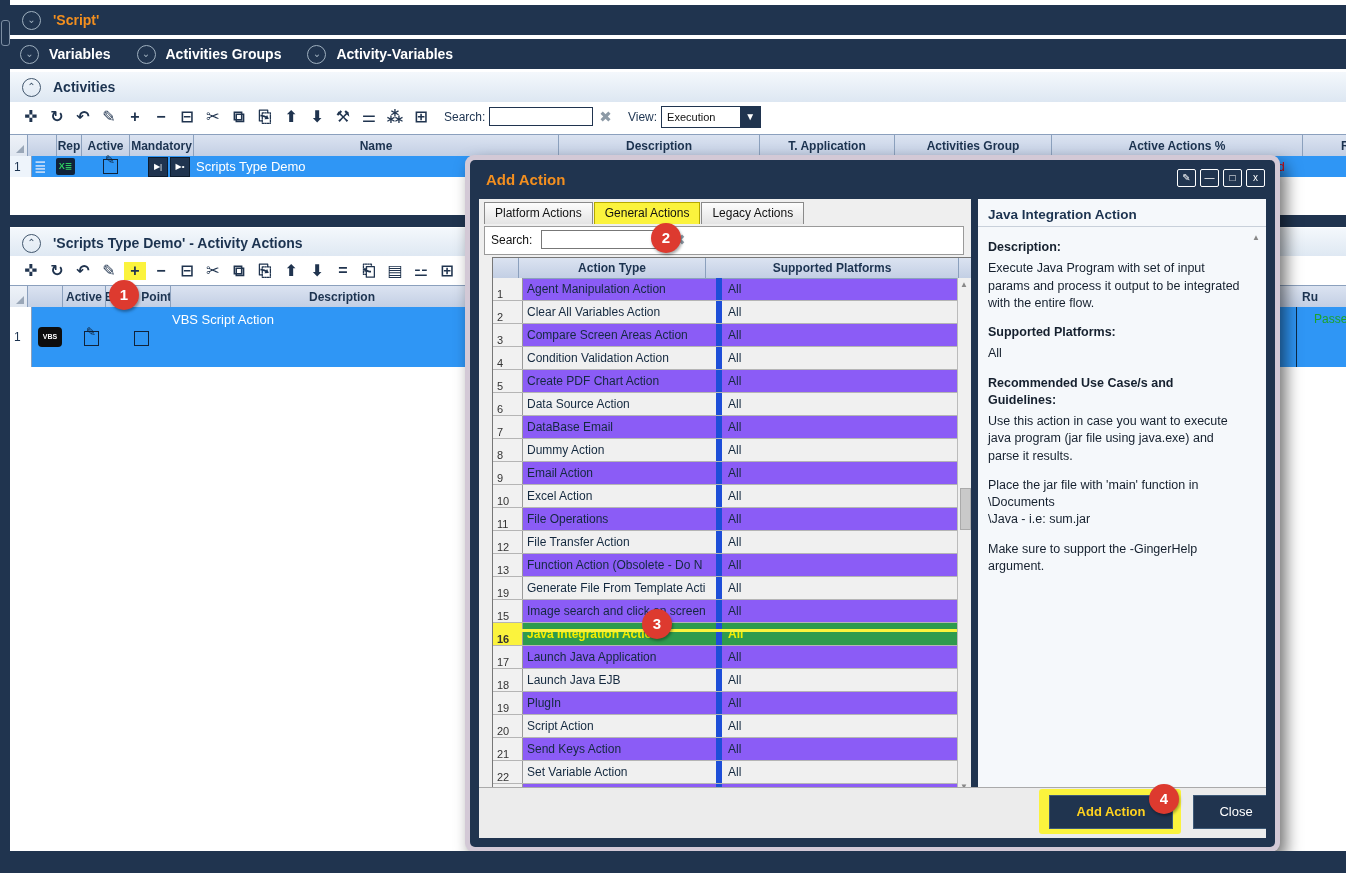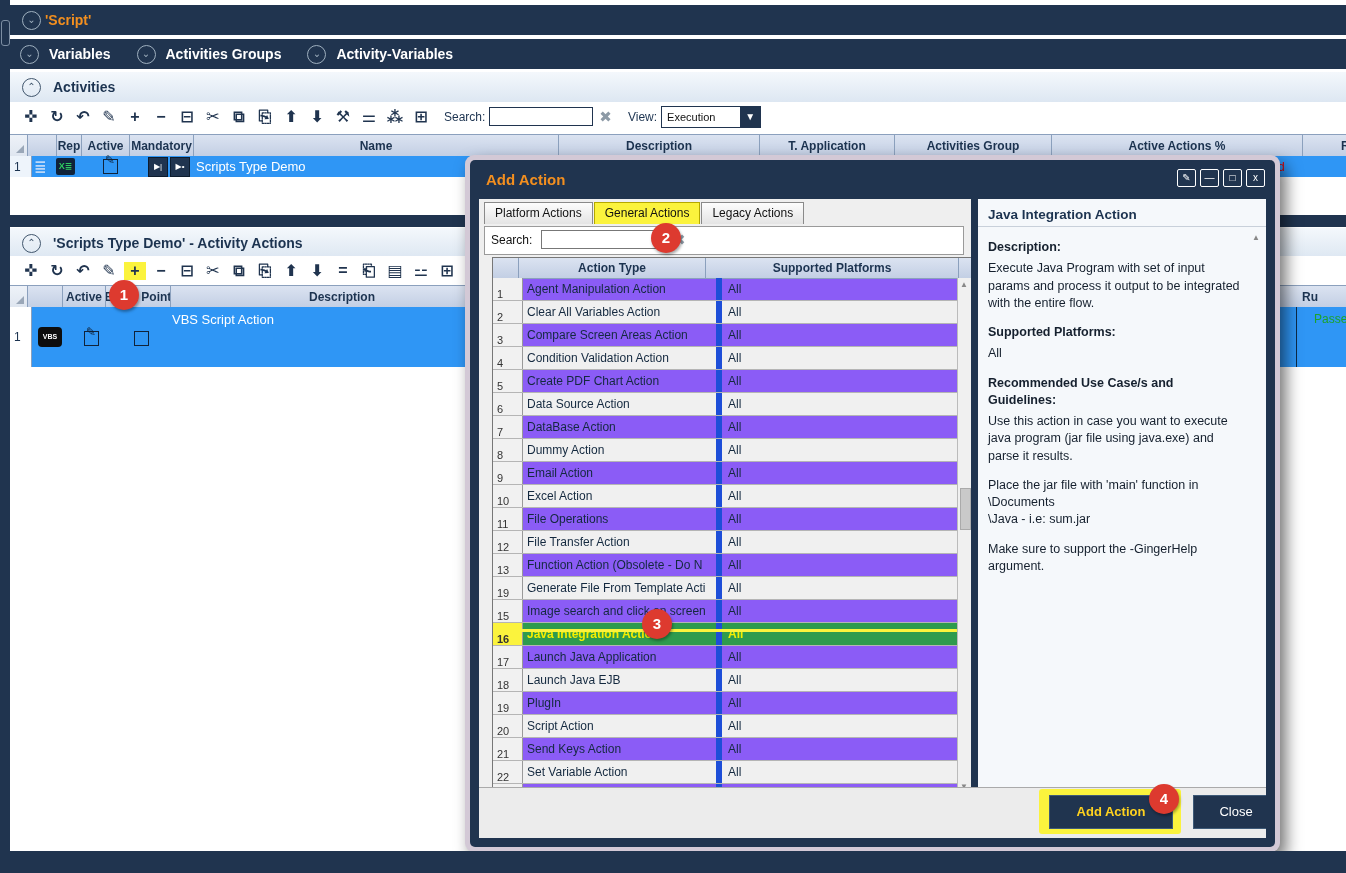--- a/index.html
+++ b/index.html
@@ -9,21 +9,21 @@
   
   .navy{background:#20344f;}
   .leftstrip{left:0;top:0;width:10px;height:873px;background:#20344f;z-index:1;}
   .leftstrip .slot{position:absolute;left:1px;top:20px;width:7px;height:24px;border:1px solid #7d8ea3;border-radius:3px;}
   .bar{left:10px;width:1336px;color:#fff;display:flex;align-items:center;}
   .bar1{top:5px;height:30px;}
   .bar2{top:39px;height:30px;}
   .chev{display:inline-block;width:17px;height:17px;border:1.5px solid #9fb0bf;border-radius:50%;
         color:#9fb0bf;font-size:10px;line-height:16px;text-align:center;flex:none;}
   .chev.up{border-color:#41566d;color:#41566d;}
-  .script-label{color:#f38f1f;font-weight:bold;font-size:14px;margin-left:4px;}
+  .script-label{color:#f38f1f;font-weight:bold;font-size:14px;margin-left:12px;}
   .navitem{display:flex;align-items:center;margin-right:26px;}
   .navitem .lbl{font-weight:bold;font-size:14px;margin-left:10px;}
   .sechead{left:10px;width:1336px;height:30px;background:linear-gradient(#f4f8fc,#dde7f2);
            border-top:1px solid #fff;border-bottom:1px solid #b9c6d6;display:flex;align-items:center;z-index:2;}
   .sechead .title{font-weight:bold;font-size:14px;color:#1c3click;color:#1c3350;margin-left:12px;}
   .toolbar{left:10px;width:1336px;height:29px;background:#fff;display:flex;align-items:center;z-index:2;}
   .tbi{display:inline-block;min-width:22px;text-align:center;color:#20344f;font-size:16px;font-weight:bold;
        margin:0 2px;position:relative;z-index:3;}
   .tbi.hl{background:#fbf33d;}
   .tlabel{color:#1c3350;font-size:12px;margin:0 4px 0 10px;}
@@ -293,21 +293,21 @@
                 <div class="da">Create PDF Chart Action</div>
                 <div class="dp">All</div>
               </div>
               <div class="drow alt">
                 <div class="dn">6</div>
                 <div class="da">Data Source Action</div>
                 <div class="dp">All</div>
               </div>
               <div class="drow">
                 <div class="dn">7</div>
-                <div class="da">DataBase Action</div>
+                <div class="da">DataBase Email</div>
                 <div class="dp">All</div>
               </div>
               <div class="drow alt">
                 <div class="dn">8</div>
                 <div class="da">Dummy Action</div>
                 <div class="dp">All</div>
               </div>
               <div class="drow">
                 <div class="dn">9</div>
                 <div class="da">Email Action</div>

